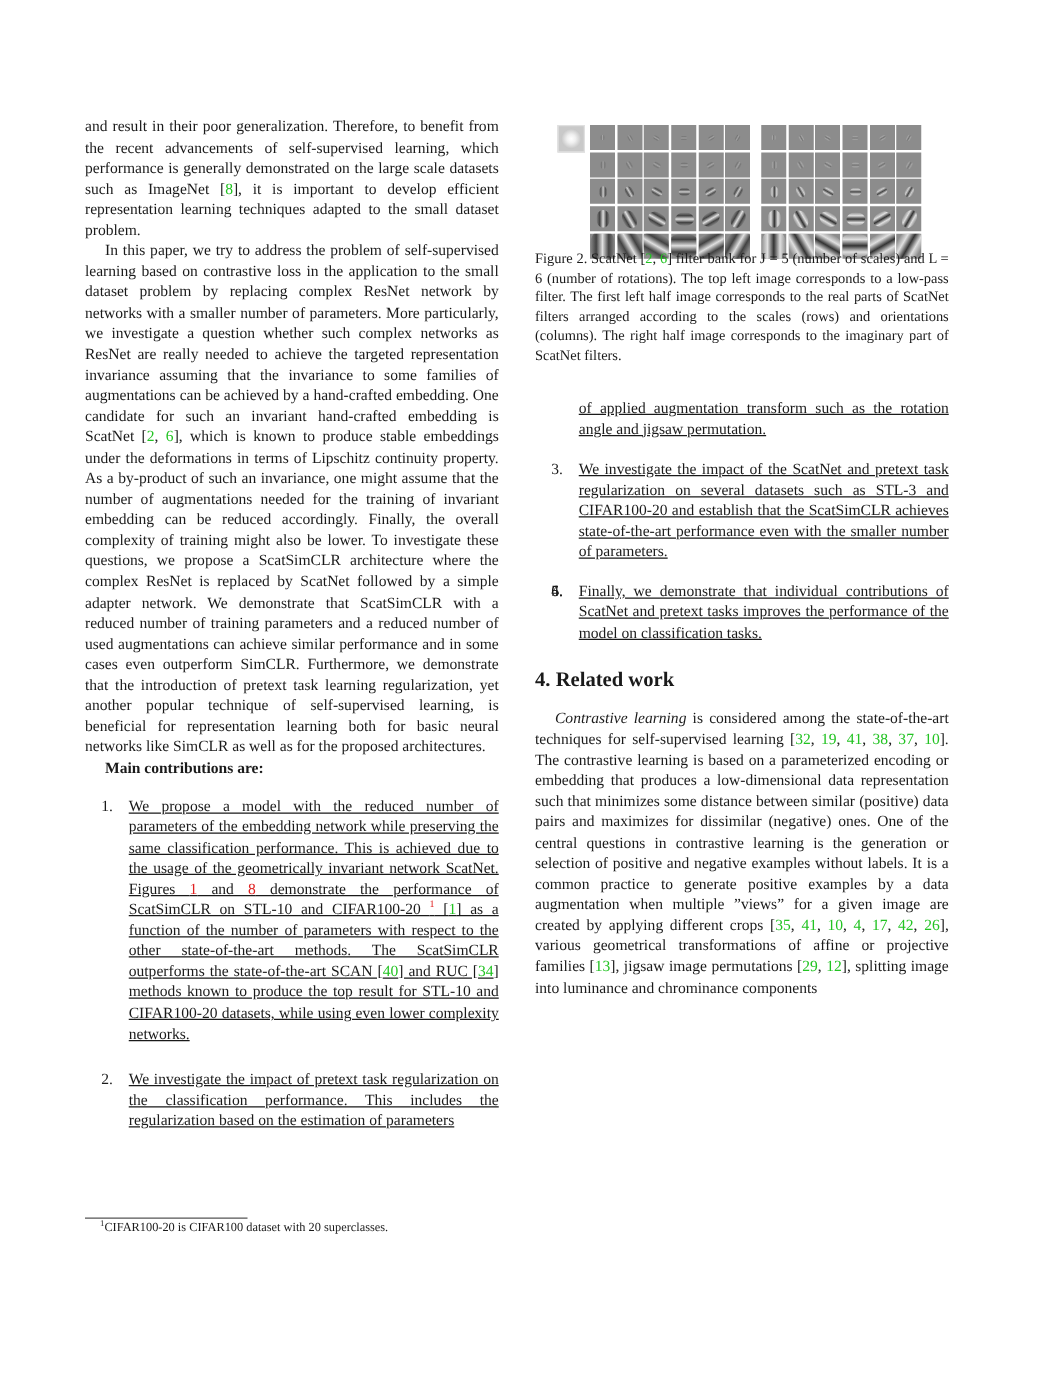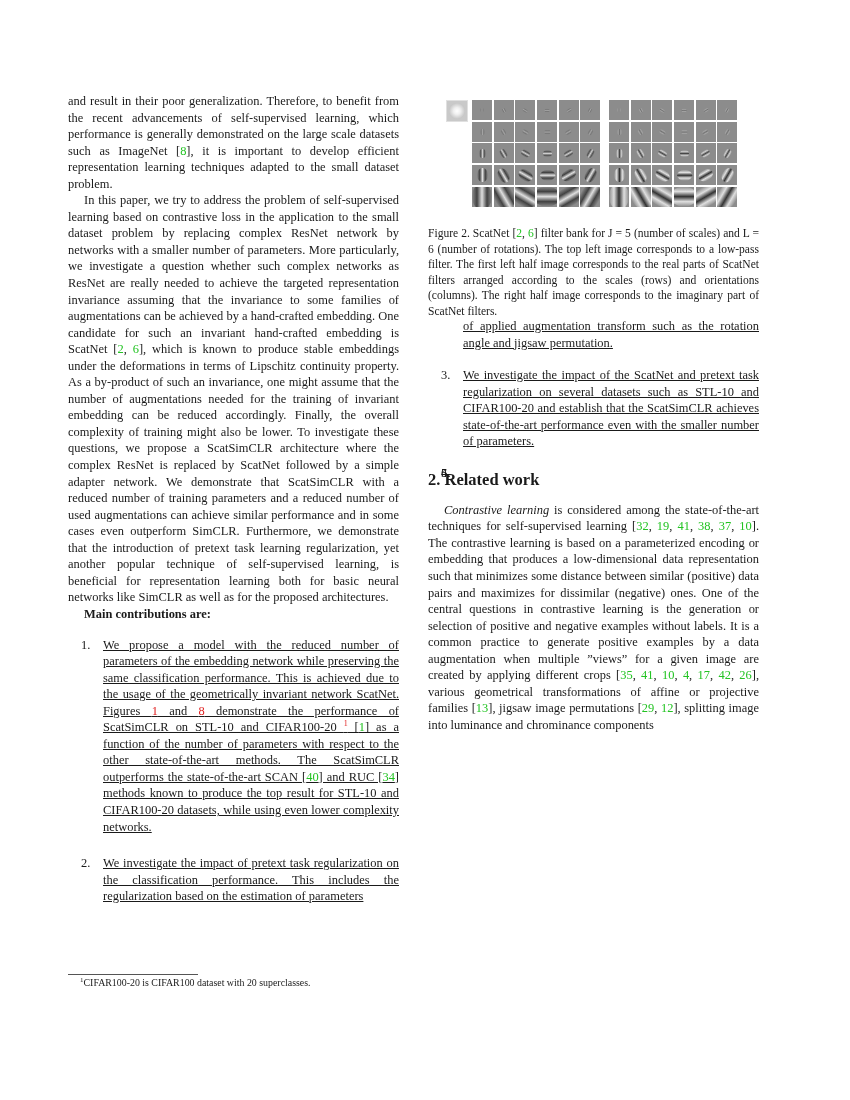--- a/index.html
+++ b/index.html
@@ -14,21 +14,21 @@
   .right { left:428px; top:318px; }
   .lowpass { position:absolute; left:18px; top:8px; width:20px; height:20px; background:#c9c9c9; border:1px solid #e0e0e0; }
   .lowpass .glow { position:absolute; left:2px; top:2px; width:16px; height:16px; border-radius:50%;
     background: radial-gradient(circle, #ffffff 0%, #f0f0f0 30%, #bdbdbd 80%, #b0b0b0 100%); }
   .grid { position:absolute; top:8px; display:grid; grid-template-columns:repeat(6, 20px); grid-auto-rows:20px; gap:1.7px; }
   .grid.l { left:472px; }
   .grid.r { left:609px; }
   .cell { background:#8c8c8c; position:relative; overflow:hidden; }
   .cell .f { position:absolute; left:50%; top:50%; border-radius:50%; }
 
-  .caption { position:absolute; left:428px; top:226px; width:331px; font-size:11.55px; line-height:15.6px; text-align:justify; }
+  .caption { position:absolute; left:428px; top:200px; width:331px; font-size:11.55px; line-height:15.6px; text-align:justify; }
 
   ol { margin:0; padding:0; list-style:none;text-decoration:underline; }
   ol li { position:relative; padding-left:35px; margin:0 0 15px 0; }
   ol li .num { position:absolute; left:13px; top:0; }
 
   .bold-head { font-weight:bold; margin-top:0; }
   .section-title { font-size:16.5px; font-weight:bold; margin:20px 0 12px 0; line-height:20px; }
   .footrule { position:absolute; left:68px; top:974px; width:130px; height:0; border-top:1px solid #555; }
   .footnote { position:absolute; left:68px; top:977px; width:331px; font-size:9.9px; line-height:12px; padding-left:12px; }
   .footnote sup { font-size:7px; }
@@ -238,20 +238,20 @@
       <div class="cell">
         <div class="f" style="width: 20px; height: 27.2px; margin-left: -10px; margin-top: -13.6px; background: linear-gradient(90deg, rgba(0, 0, 0, 0) 0%, rgb(232, 232, 232) 25%, rgb(42, 42, 42) 50%, rgb(232, 232, 232) 75%, rgba(0, 0, 0, 0) 100%); opacity: 0.9; transform: rotate(-150deg);"></div>
       </div>
     </div>
 </div>
 <div class="caption"><span>Figure 2. ScatNet [</span><a class="cite">2</a><span>, </span><a class="cite">6</a><span>] filter bank for J = 5 (number of scales) and L = 6 (number of rotations). The top left image corresponds to a low-pass filter. The first left half image corresponds to the real parts of ScatNet filters arranged according to the scales (rows) and orientations (columns). The right half image corresponds to the imaginary part of ScatNet filters.</span></div>
 
 <div class="col right">
   <ol>
     <li style="margin-bottom:16px;"><span>of applied augmentation transform such as the rotation angle and jigsaw permutation.</span></li>
-    <li><span class="num">3.</span><span>We investigate the impact of the ScatNet and pretext task regularization on several datasets such as STL-10 and CIFAR100-20 and establish that the ScatSimCLR achieves state-of-the-art performance even with the smaller number of parameters.</span></li>
+    <li><span class="num">3.</span><span>We investigate the impact of the ScatNet and pretext task regularization on several datasets such as STL-3 and CIFAR100-20 and establish that the ScatSimCLR achieves state-of-the-art performance even with the smaller number of parameters.</span></li>
     <li><span class="num">4.</span></li>
     <li><span class="num">5.</span></li>
-    <li><span class="num">6.</span></li>
+    <li><span class="num">6.</span><span>Finally, we demonstrate that individual contributions of ScatNet and pretext tasks improves the performance of the model on classification tasks.</span></li>
   </ol>
-  <div class="section-title">2. Related work</div>
+  <div class="section-title">4. Related work</div>
   <p class="indent"><em>Contrastive learning</em><span> is considered among the state-of-the-art techniques for self-supervised learning [</span><a class="cite">32</a><span>, </span><a class="cite">19</a><span>, </span><a class="cite">41</a><span>, </span><a class="cite">38</a><span>, </span><a class="cite">37</a><span>, </span><a class="cite">10</a><span>]. The contrastive learning is based on a parameterized encoding or embedding that produces a low-dimensional data representation such that minimizes some distance between similar (positive) data pairs and maximizes for dissimilar (negative) ones. One of the central questions in contrastive learning is the generation or selection of positive and negative examples without labels. It is a common practice to generate positive examples by a data augmentation when multiple ”views” for a given image are created by applying different crops [</span><a class="cite">35</a><span>, </span><a class="cite">41</a><span>, </span><a class="cite">10</a><span>, </span><a class="cite">4</a><span>, </span><a class="cite">17</a><span>, </span><a class="cite">42</a><span>, </span><a class="cite">26</a><span>], various geometrical transformations of affine or projective families [</span><a class="cite">13</a><span>], jigsaw image permutations [</span><a class="cite">29</a><span>, </span><a class="cite">12</a><span>], splitting image into luminance and chrominance components</span></p>
 </div>
 
 </body></html>

